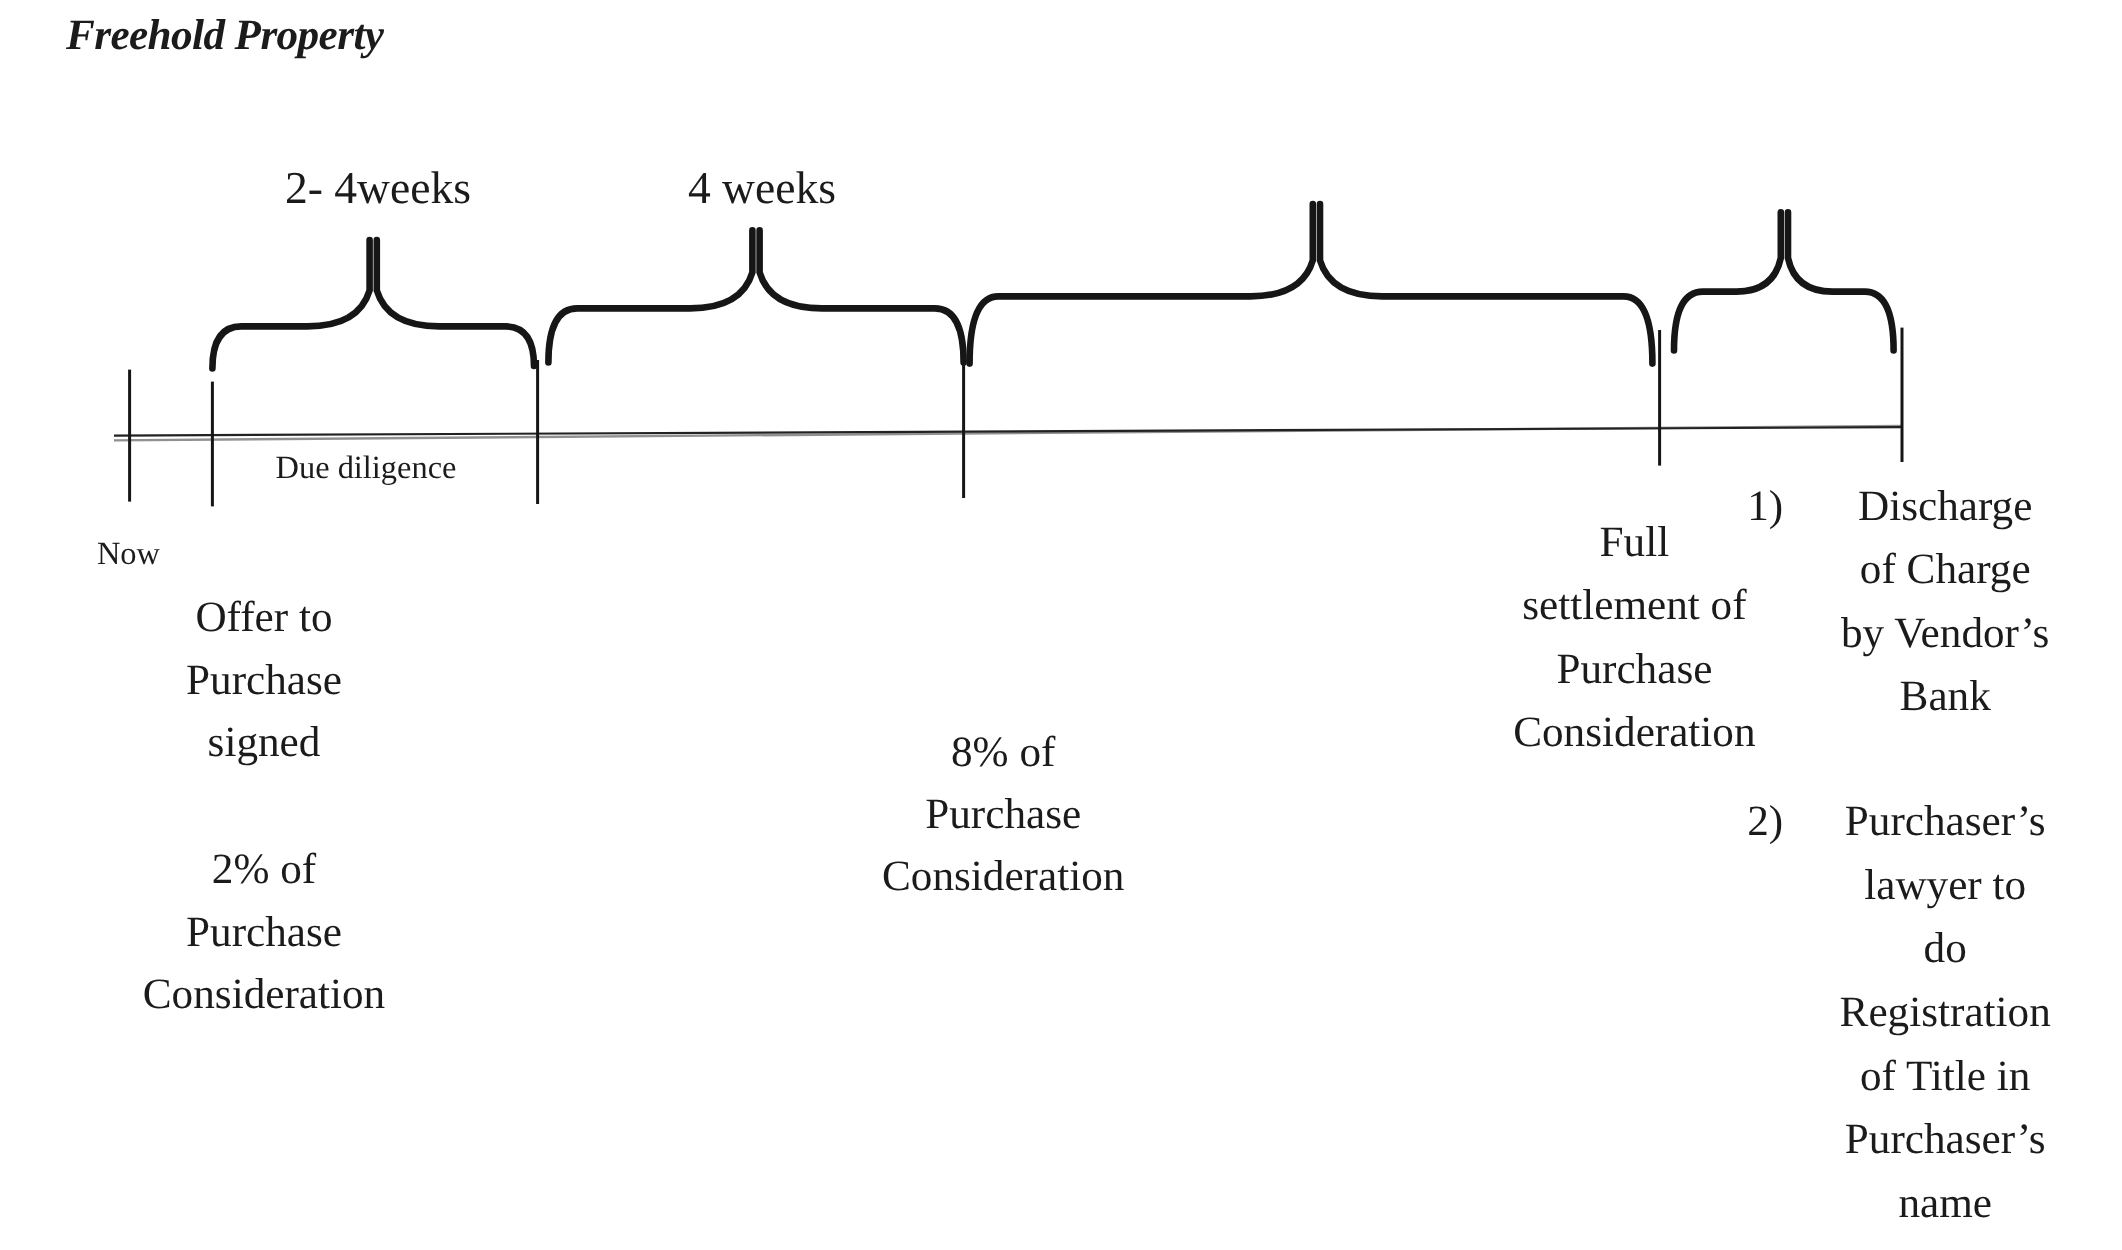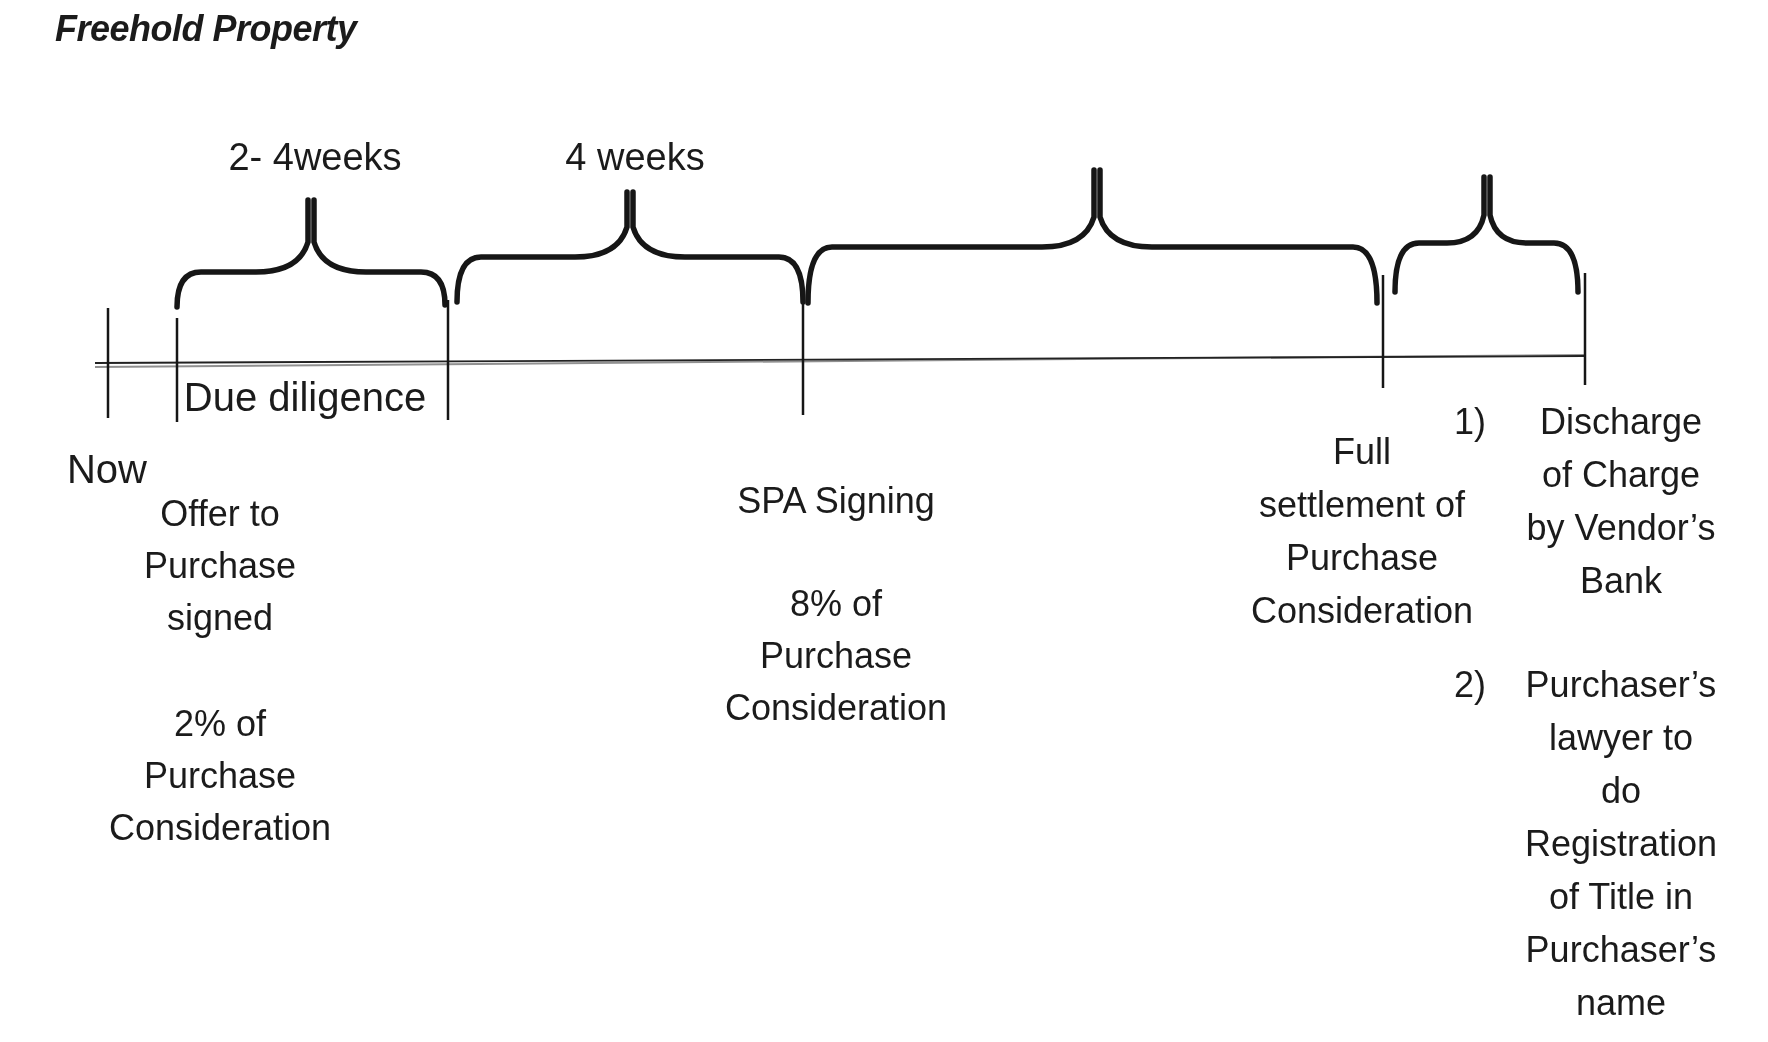--- a/index.html
+++ b/index.html
@@ -1,37 +1,37 @@
 <!DOCTYPE html>
 <html><head>
 <meta charset="utf-8">
 <style>
   html, body { margin: 0; padding: 0; background: #ffffff; }
   .canvas {
     position: relative;
     width: 1768px;
     height: 1042px;
     background: #ffffff;
-    font-family: Liberation Sans, sans-serif;
+    font-family: Liberation Serif, serif;
     color: #1b1b1b;
     overflow: hidden;
   }
   .diagram-svg { position: absolute; left: 0; top: 0; width: 1768px; height: 1042px; }
   .page-title {
     position: absolute; left: 55px; top: 8px;
     font-size: 36px; font-weight: bold; font-style: italic;
     letter-spacing: -0.5px; white-space: nowrap;
   }
   .duration-label {
     position: absolute; transform: translateX(-50%);
     font-size: 38px; line-height: 1.2; white-space: nowrap; text-align: center;
   }
   .small-label {
     position: absolute; transform: translateX(-50%);
-    font-size: 40px; line-height: 1.2; white-space: nowrap; text-align: center;
+    font-size: 27px; line-height: 1.2; white-space: nowrap; text-align: center;
   }
   .milestone {
     position: absolute; transform: translateX(-50%);
     width: 320px; text-align: center;
     font-size: 36px; line-height: 52px; white-space: pre-line;
   }
   .settlement { line-height: 53px; }
   .final-step { position: absolute; }
   .step-number {
     position: absolute; left: 1420px; width: 66px; text-align: right;
@@ -79,22 +79,21 @@
 
   <div class="small-label" style="left:305px; top:373px;">Due diligence</div>
   <div class="small-label" style="left:107px; top:445px;">Now</div>
 
   <div class="milestone" style="left:220px; top:488px;">Offer to
 Purchase
 signed</div>
   <div class="milestone" style="left:220px; top:698px;">2% of
 Purchase
 Consideration</div>
-  <div class="milestone" style="left:836px; top:475px;">SPA Signing</div>
-  <div class="milestone" style="left:836px; top:578px;">8% of
+  <div class="milestone" style="left:836px; top:600px;">8% of
 Purchase
 Consideration</div>
   <div class="milestone settlement" style="left:1362px; top:425px; width:260px;">Full
 settlement of
 Purchase
 Consideration</div>
 
   <div class="final-step">
     <span class="step-number" style="top:395px;">1)</span>
     <div class="step-text" style="top:395px;">Discharge

